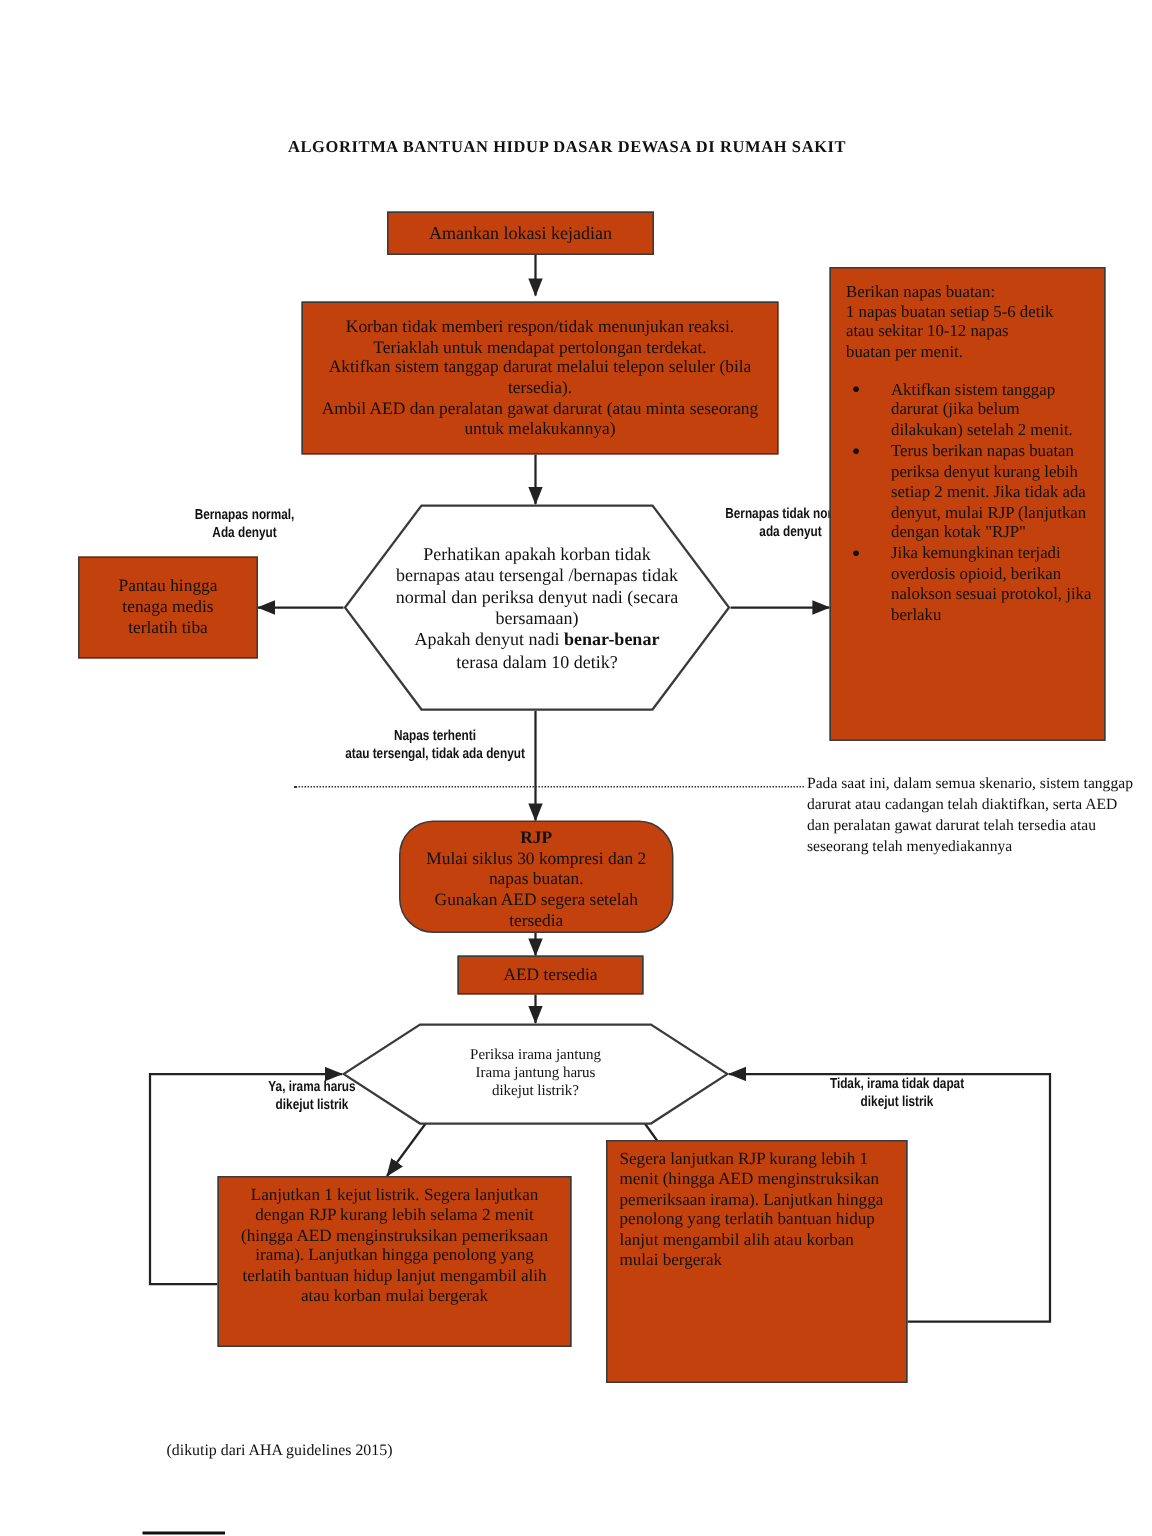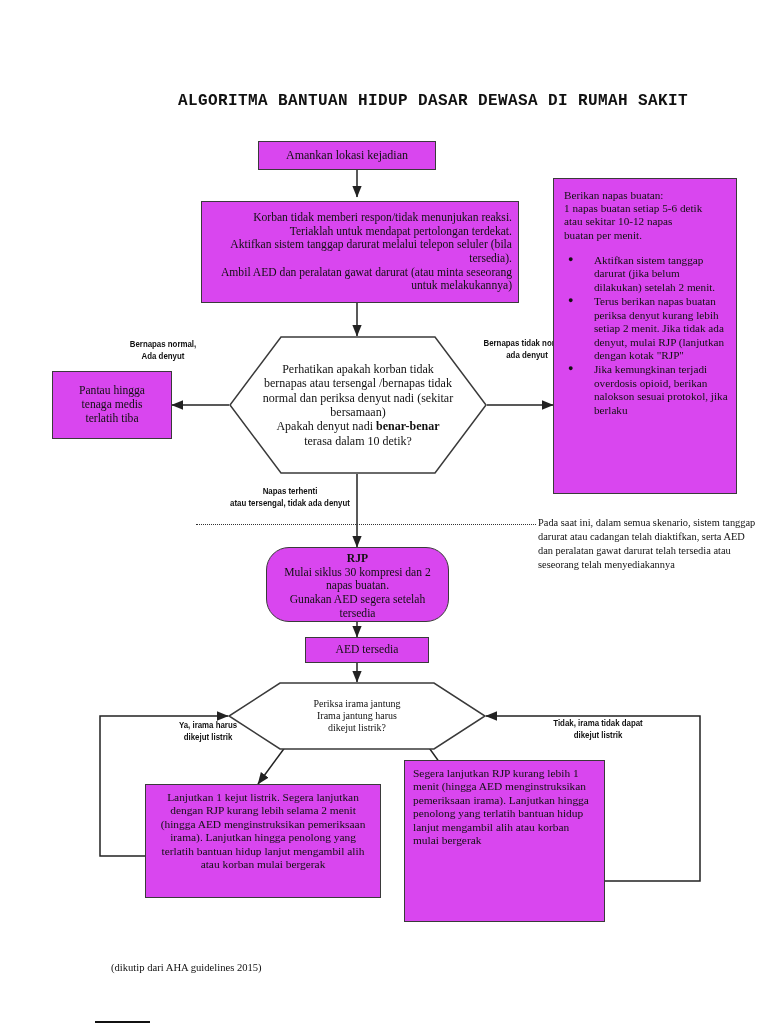--- a/index.html
+++ b/index.html
@@ -3,21 +3,21 @@
 <meta charset="utf-8">
 <style>
   html,body{margin:0;padding:0;background:#ffffff;}
   body{width:768px;height:1024px;position:relative;overflow:hidden;
        font-family:"Liberation Serif","DejaVu Serif",serif;color:#111;}
 
   .canvas{position:absolute;left:0;top:0;width:768px;height:1024px;}
   svg.lines{position:absolute;left:0;top:0;width:768px;height:1024px;pointer-events:none;}
 
   .node{position:absolute;box-sizing:border-box;border:1.4px solid #3a3a3a;
-        background:#d946ef;text-align:center;line-height:1.18;}
+        background:#c2410c;text-align:center;line-height:1.18;}
   .node .txt{display:block;}
 
   .title{position:absolute;font-weight:bold;letter-spacing:.4px;
          font-family:"Liberation Serif","DejaVu Serif",serif;}
 
   .lbl{position:absolute;font-weight:bold;text-align:center;line-height:1.2;
        font-family:"Liberation Sans","DejaVu Sans",sans-serif;
        transform:scaleX(.82);transform-origin:center;}
 
   .sidetext{position:absolute;line-height:1.35;text-align:left;}
@@ -65,44 +65,44 @@
       <line x1="297" y1="731" x2="258" y2="784" marker-end="url(#arw)"></line>
 
       <line x1="417" y1="731" x2="455" y2="784" marker-end="url(#arw)"></line>
 
       <path d="M145,856 L100,856 L100,716 L228,716" marker-end="url(#arw)"></path>
 
       <path d="M605,881 L700,881 L700,716 L486,716" marker-end="url(#arw)"></path>
     </g>
   </svg>
 
-  <div class="title" style="left:178px;top:92px;width:520px;font-size:16px;font-family:Liberation Mono, monospace;">ALGORITMA BANTUAN HIDUP DASAR DEWASA DI RUMAH SAKIT</div>
+  <div class="title" style="left:192px;top:92px;width:520px;font-size:11px;">ALGORITMA BANTUAN HIDUP DASAR DEWASA DI RUMAH SAKIT</div>
 
   <div class="node" style="left:258px;top:141px;width:178px;height:29px;font-size:12px;
               display:flex;align-items:center;justify-content:center;">
     <span class="txt">Amankan lokasi kejadian</span>
   </div>
 
   <div class="node" style="left:201px;top:201px;width:318px;height:102px;font-size:11.6px;
-              padding:6px 6px;display:flex;align-items:center;justify-content:center;text-align:right;">
+              padding:6px 6px;display:flex;align-items:center;justify-content:center;">
     <span class="txt" style="white-space:pre-line;">Korban tidak memberi respon/tidak menunjukan reaksi.
 Teriaklah untuk mendapat pertolongan terdekat.
 Aktifkan sistem tanggap darurat melalui telepon seluler (bila tersedia).
 Ambil AED dan peralatan gawat darurat (atau minta seseorang untuk melakukannya)</span>
   </div>
 
   <div class="hex" style="left:229px;top:336px;width:258px;height:138px;">
     <svg width="258" height="138" viewBox="0 0 258 138">
       <polygon points="52,1 206,1 257,69 206,137 52,137 1,69" fill="#fff" stroke="#3a3a3a" stroke-width="1.5"></polygon>
     </svg>
     <div class="hextxt" style="font-size:12px;padding:0 16px;">
       <div>
         <div>Perhatikan apakah korban tidak</div>
         <div>bernapas atau tersengal /bernapas tidak</div>
-        <div>normal dan periksa denyut nadi (sekitar</div>
+        <div>normal dan periksa denyut nadi (secara</div>
         <div>bersamaan)</div>
         <div>
           <span>Apakah denyut nadi </span><b class="em">benar-benar</b>
         </div>
         <div>terasa dalam 10 detik?</div>
       </div>
     </div>
   </div>
 
   <div class="lbl" style="left:88px;top:338px;width:150px;font-size:9.6px;white-space:pre-line;">Bernapas normal,

